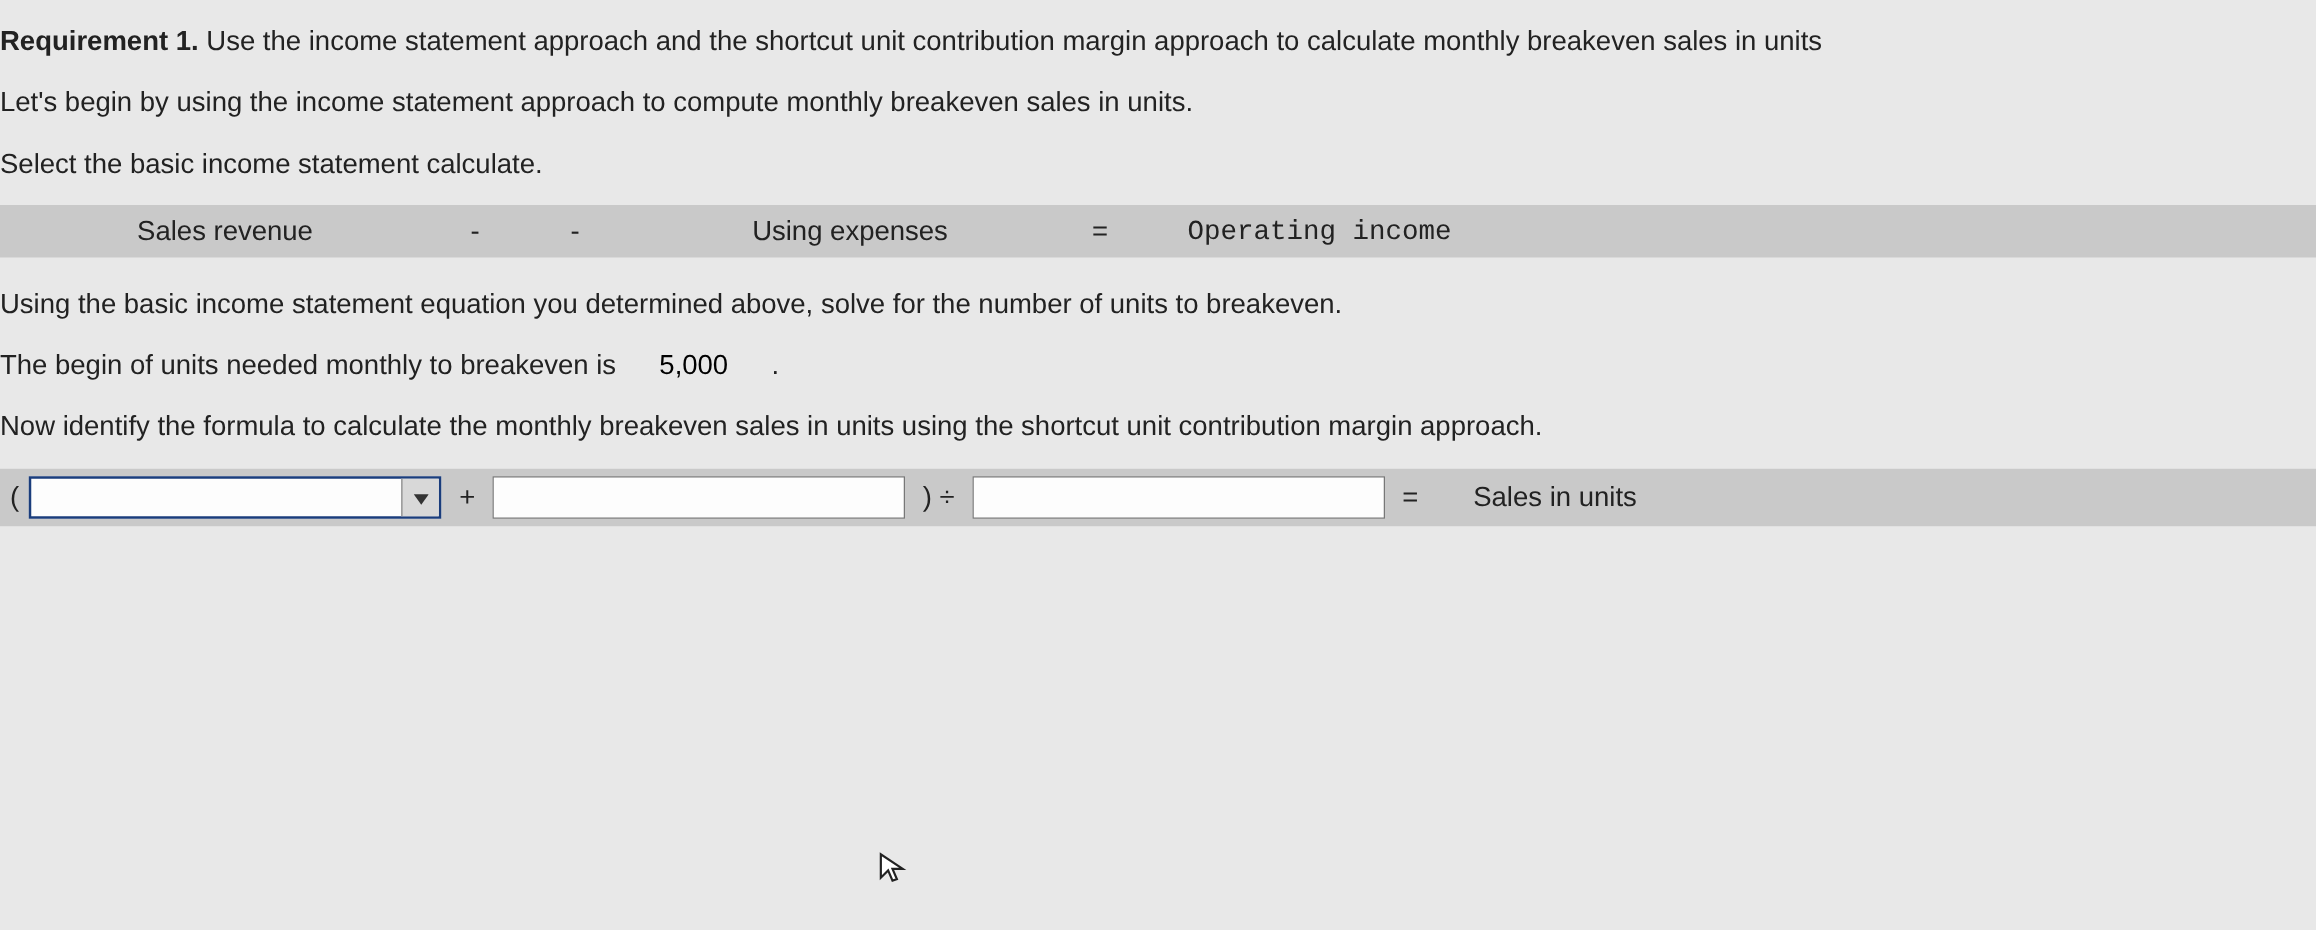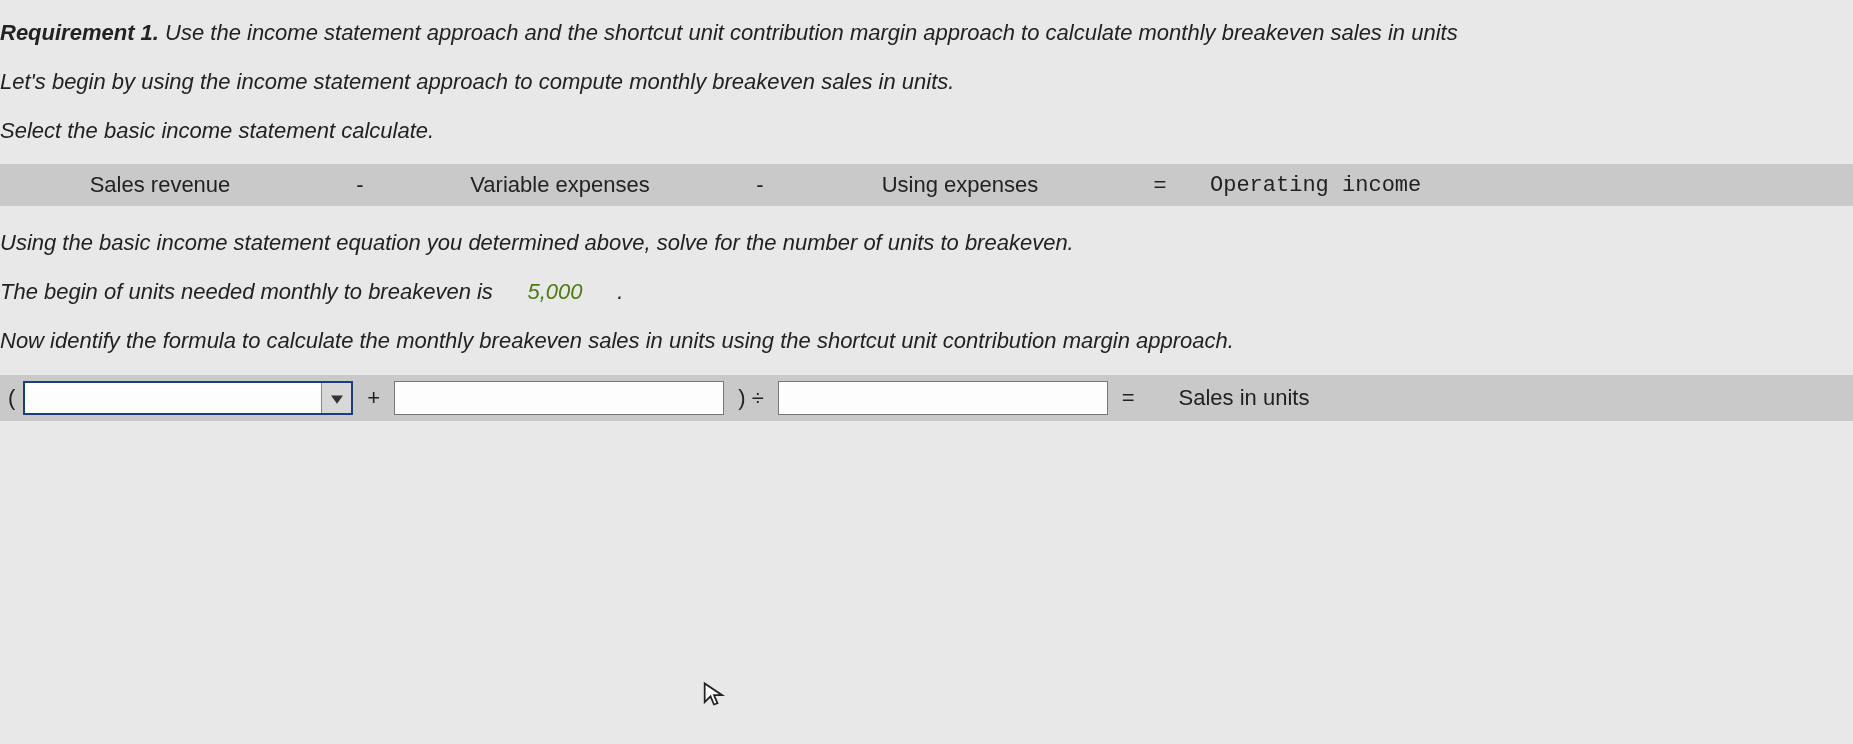--- a/index.html
+++ b/index.html
@@ -11,42 +11,41 @@
     height: 744px;
     padding: 10px 0 0 0;
     overflow: hidden;
     position: relative;
   }
   .line {
     font-size: 22px;
     line-height: 1.4;
     margin: 8px 0 18px 0;
     color: #222;
-    font-style: italic;
   }
   .bold-lead { font-weight: bold; }
   .equation-row {
     display: flex;
     align-items: center;
     background: #c9c9c9;
     height: 42px;
     font-size: 22px;
     color: #222;
     margin: 10px 0 22px 0;
     white-space: nowrap;
   }
-  .eq-cell { text-align: center; }
+  .eq-cell { text-align: center; margin-left: 20px; }
   .eq-cell.wide { flex: 0 0 320px; }
   .eq-op { flex: 0 0 80px; text-align: center; }
   .answer-box {
     display: inline-block;
     min-width: 100px;
     text-align: center;
     font-size: 22px;
-    color: #4d7c0f;
+    color: #000000;
     padding: 0 12px;
     margin: 0 6px;
   }
   .formula-row {
     display: flex;
     align-items: center;
     background: #c9c9c9;
     height: 46px;
     font-size: 22px;
     color: #222;
@@ -97,21 +96,20 @@
   <span>Use the income statement approach and the shortcut unit contribution margin approach to calculate monthly breakeven sales in units</span>
 </div>
 
 <div class="line">Let's begin by using the income statement approach to compute monthly breakeven sales in units.</div>
 
 <div class="line">Select the basic income statement calculate.</div>
 
 <div class="equation-row">
   <span class="eq-cell wide">Sales revenue</span>
   <span class="eq-op">-</span>
-  <span class="eq-cell wide">Variable expenses</span>
   <span class="eq-op">-</span>
   <span class="eq-cell wide">Using expenses</span>
   <span class="eq-op">=</span>
   <span class="eq-cell wide" style="text-align:left;padding-left:10px;font-family:Liberation Mono, monospace;">Operating income</span>
 </div>
 
 <div class="line">Using the basic income statement equation you determined above, solve for the number of units to breakeven.</div>
 
 <div class="line">
   <span>The begin of units needed monthly to breakeven is</span>

